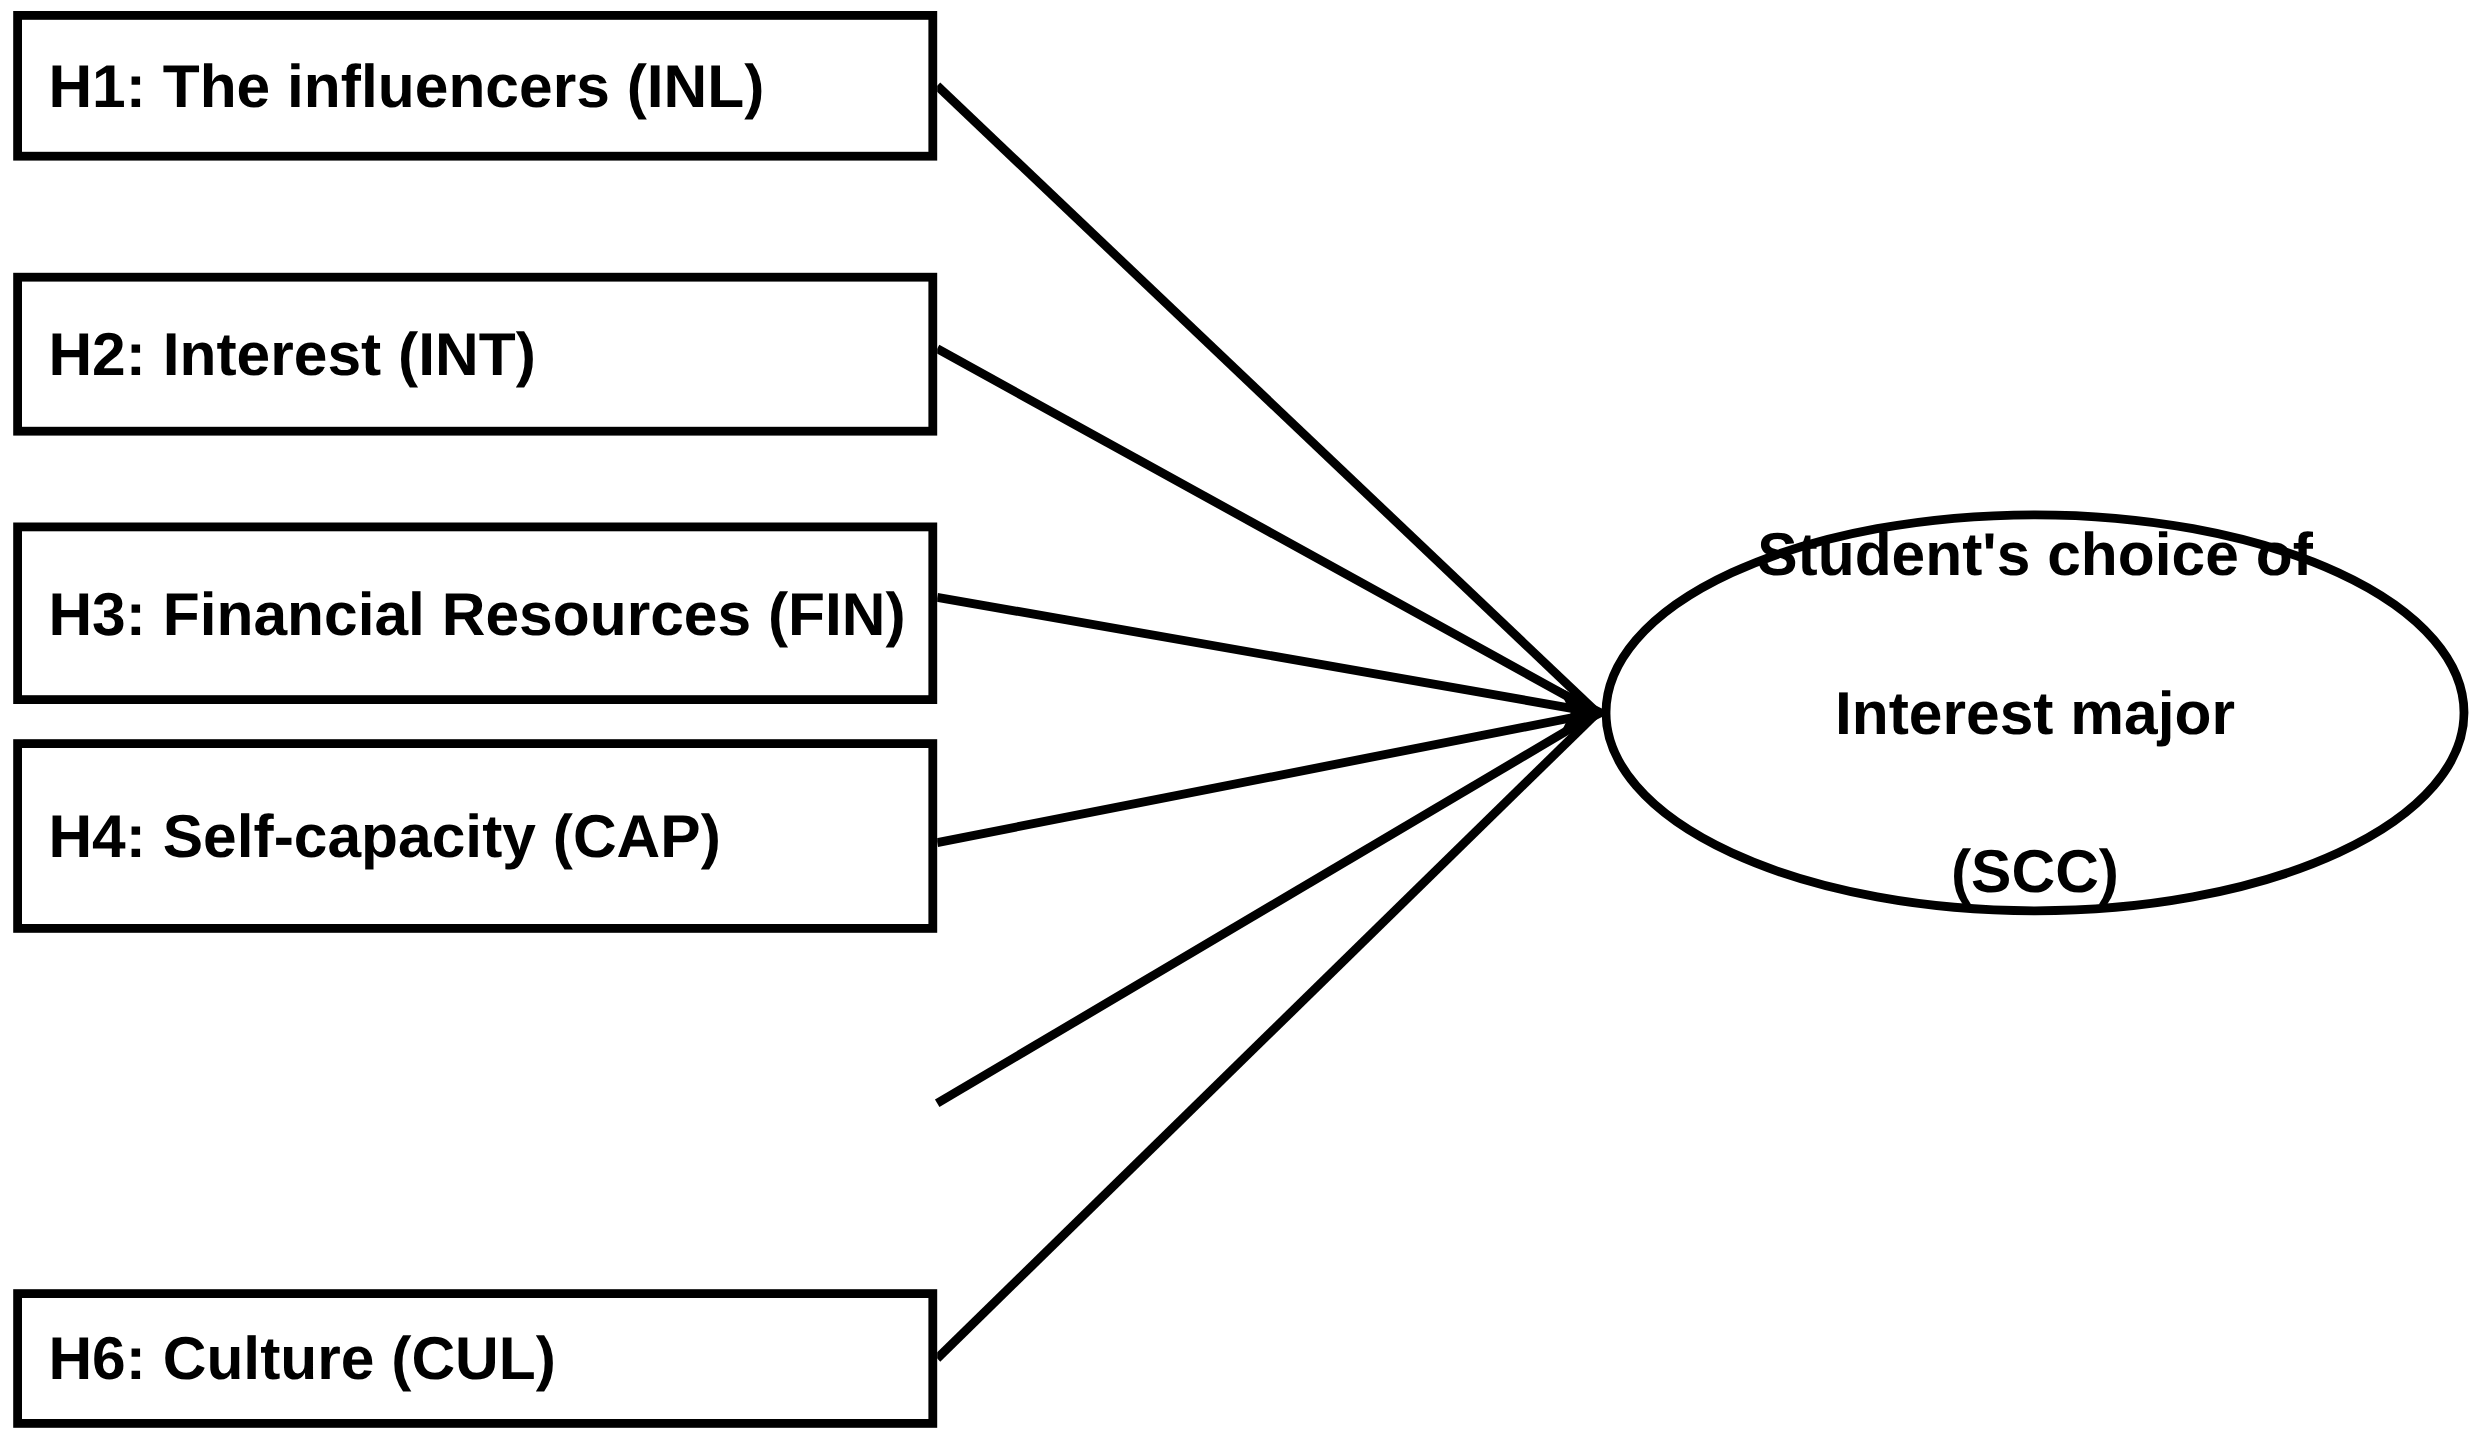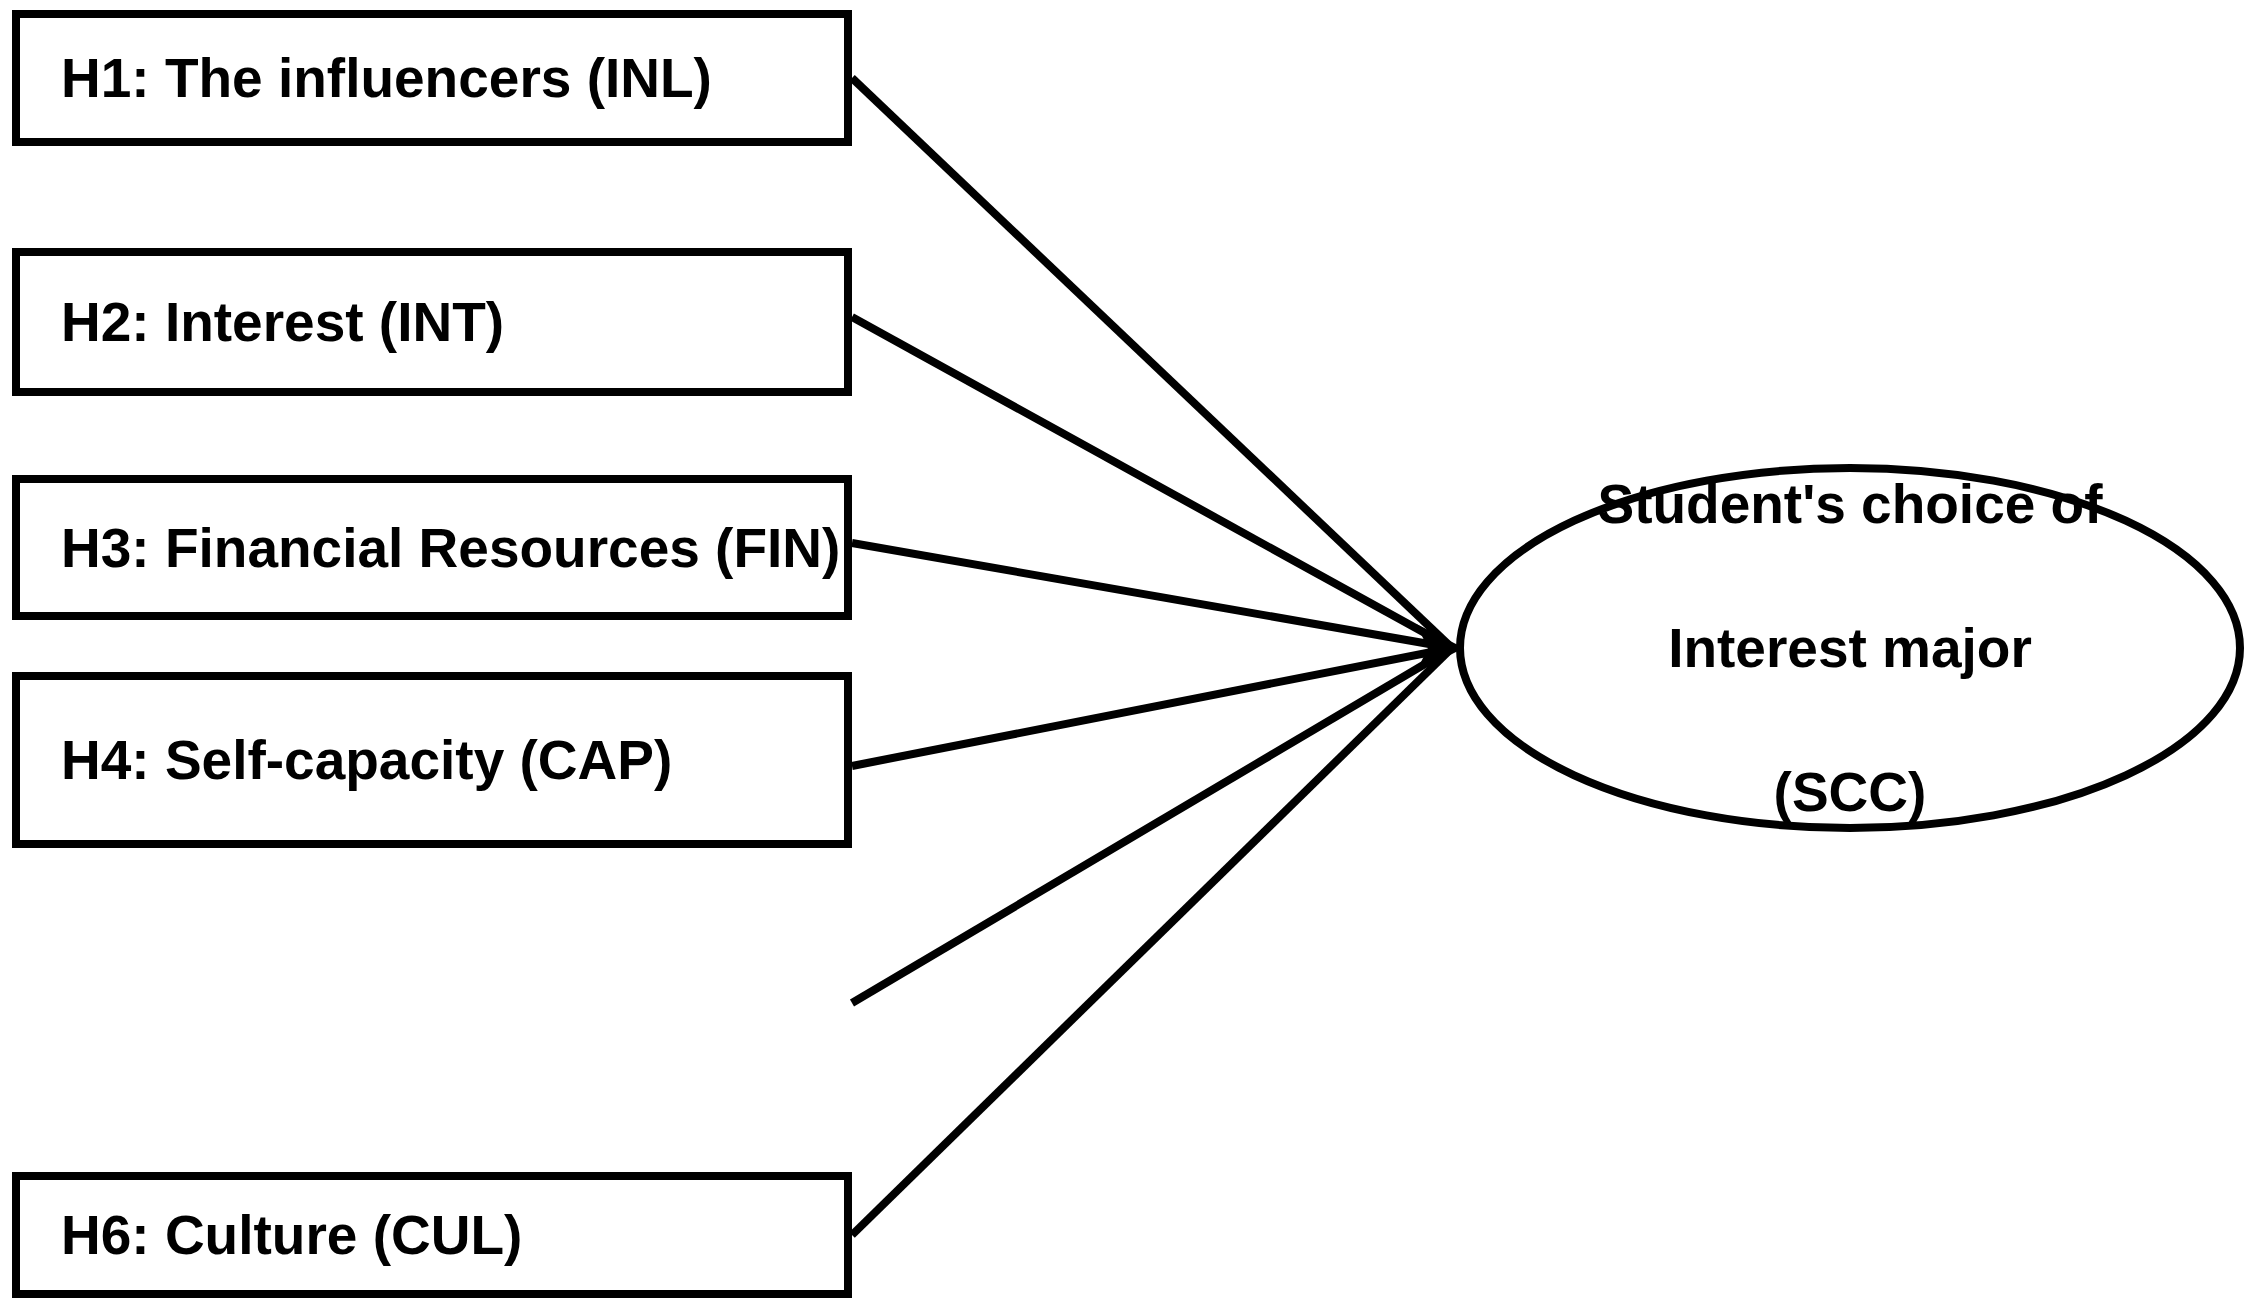--- a/index.html
+++ b/index.html
@@ -33,25 +33,24 @@
     display: flex;
     align-items: center;
     padding-left: 24px;
   }
   .hbox-label {
     font-size: 55px;
     font-weight: bold;
     color: #000000;
     letter-spacing: 0px;
     white-space: nowrap;
-    margin-left: 17px;
   }
   .box-h1 { top: 10px;   height: 136px; }
   .box-h2 { top: 248px;  height: 148px; }
-  .box-h3 { top: 475px;  height: 145px; }
+  .box-h3 { top: 475px;  height: 165px; }
   .box-h4 { top: 672px;  height: 176px; }
   .box-h5 { top: 936px;  height: 135px; }
   .box-h6 { top: 1172px; height: 126px; text-align: right; }
   .outcome-label {
     position: absolute;
     left: 1490px;
     top: 478px;
     width: 720px;
     height: 340px;
     display: flex;

